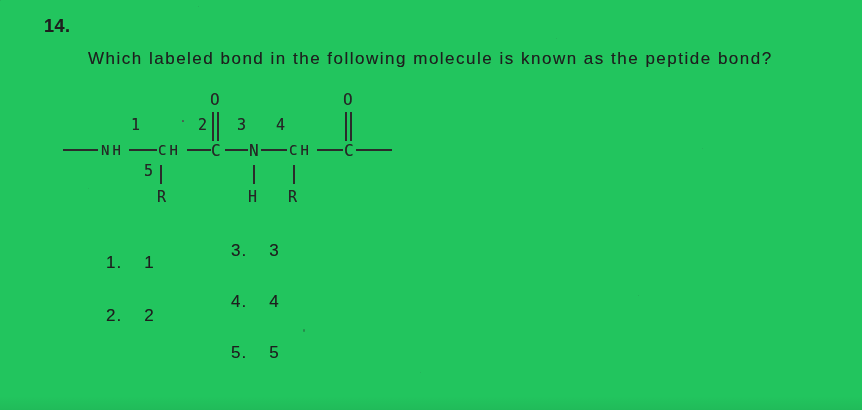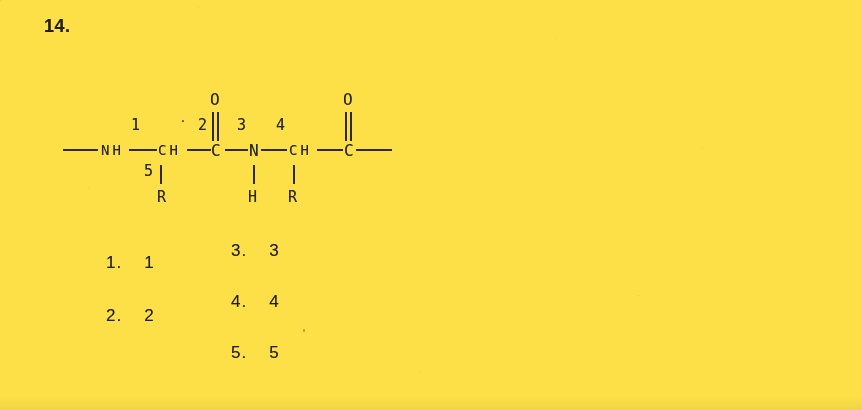--- a/index.html
+++ b/index.html
@@ -1,20 +1,20 @@
 <!DOCTYPE html>
 <html><head>
 <meta charset="utf-8">
 <style>
   html, body { margin: 0; padding: 0; }
   .page {
     position: relative;
     width: 862px;
     height: 410px;
-    background: #fde047;
+    background: #22c55e;
     font-family: "Liberation Sans", sans-serif;
     color: #1e1e1e;
     overflow: hidden;
     text-shadow: 0 0 0.6px rgba(30,30,30,0.45);
   }
   
   .page::after {
     content: "";
     position: absolute;
     left: 0; right: 0; bottom: 0;
@@ -141,20 +141,21 @@
   .opt-5 { left: 231px; top: 343px; }
 </style>
 </head>
 <body>
 
 <div class="page">
   <div class="noise"></div>
   <div class="speck" style="left:303px; top:329px;"></div>
 
   <div class="qnum">14.</div>
+  <div class="qtext">Which labeled bond in the following molecule is known as the peptide bond?</div>
 
   <div class="molecule">
 
     <span class="m single o-left">O</span>
     <span class="m single o-right">O</span>
     <span class="dbond db-left"></span>
     <span class="dbond db-right"></span>
 
     <span class="m num n1">1</span>
     <span class="m straydot">·</span>

